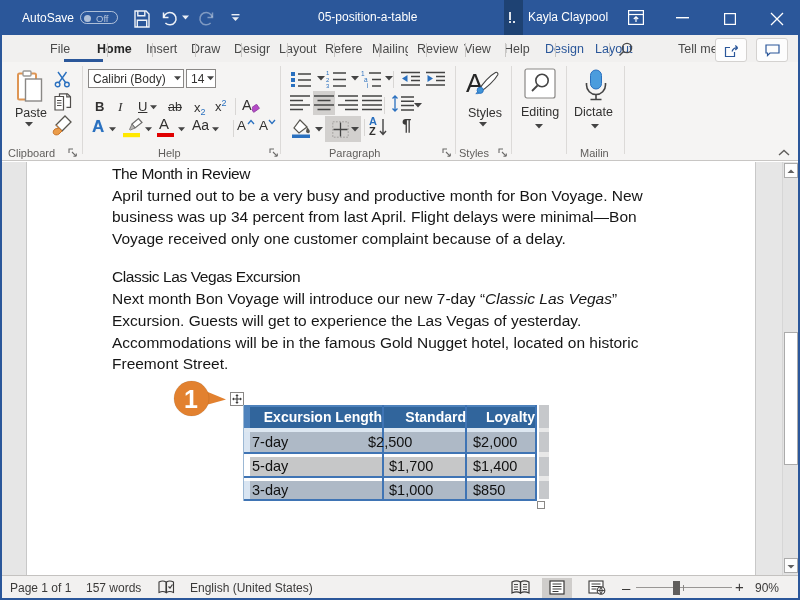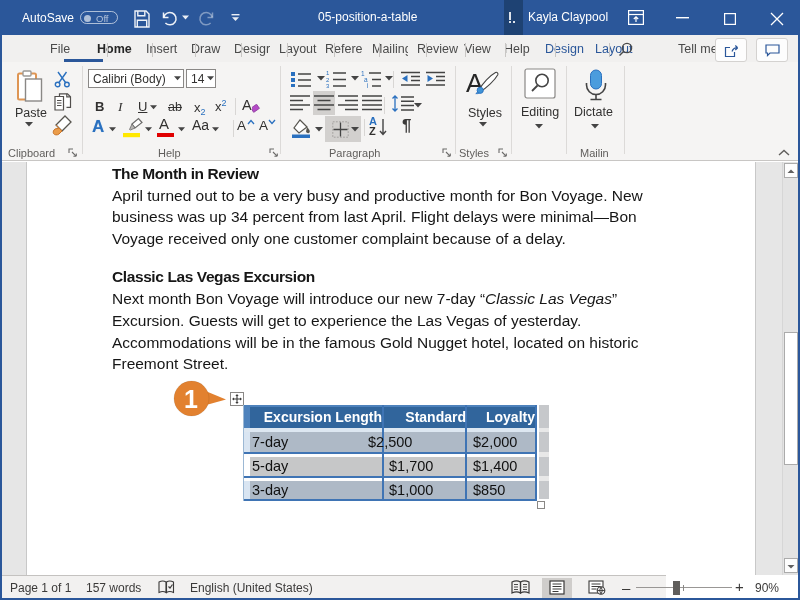--- a/index.html
+++ b/index.html
@@ -30,31 +30,31 @@
 .glabel { position:absolute; top:85px; font-size:11px; color:#605e5c; white-space:nowrap; }
 .dlauncher { position:absolute; top:86px; width:10px; height:10px; }
 .combo { position:absolute; background:#fff; border:1px solid #8a8886; font-size:12px; color:#323130; }
 .ribtxt { position:absolute; color:#323130; white-space:nowrap; }
 .graybox { position:absolute; background:#d2d0ce; }
 .msep { position:absolute; width:1px; height:17px; background:#d8d6d4; }
 
 #docarea { position:absolute; left:2px; top:162px; width:780px; height:413px; background:#e6e6e6; }
 #page { position:absolute; left:24px; top:0px; width:730px; height:413px; background:#fff; border-left:1px solid #c8c8c8; border-right:1px solid #c8c8c8; }
 #doctext { position:absolute; left:110px; top:1px; width:600px; font-size:15.5px; line-height:21.7px; color:#161616; letter-spacing:0px; }
-#doctext b { font-weight:bold; letter-spacing:-0.4px;margin-top:12px; }
+#doctext b { font-weight:normal; letter-spacing:-0.4px;margin-top:12px; }
 
 .tband { position:absolute; }
 .tcell { position:absolute; font-size:14.5px; color:#111; }
 .thcell { position:absolute; font-size:14px; font-weight:bold; color:#fff; text-align:right; }
 
 #vscroll { position:absolute; left:782px; top:162px; width:16px; height:413px; background:#e3e3e3; border-left:1px solid #d6d6d6; }
 .sbtn { position:absolute; left:1px; width:14px; height:15px; background:#fdfdfd; border:1px solid #ababab; }
 #sthumb { position:absolute; left:1px; top:170px; width:14px; height:133px; background:#fff; border:1px solid #ababab; }
 
-#statusbar { position:absolute; left:2px; top:575px; width:664px; height:23px; background:#f2f1f0; border-top:1px solid #c4c2c0; }
+#statusbar { position:absolute; left:2px; top:575px; width:796px; height:23px; background:#f2f1f0; border-top:1px solid #c4c2c0; }
 #statusbar .s { position:absolute; top:5px; font-size:12px; color:#3b3a39; white-space:nowrap; }
 
 #frameL { position:absolute; left:0; top:35px; width:2px; height:565px; background:#2b579a; }
 #frameR { position:absolute; left:798px; top:35px; width:2px; height:565px; background:#2b579a; }
 #frameB { position:absolute; left:0; top:598px; width:800px; height:2px; background:#2b579a; }
 </style>
 </head>
 <body>
 <div id="app">
 

